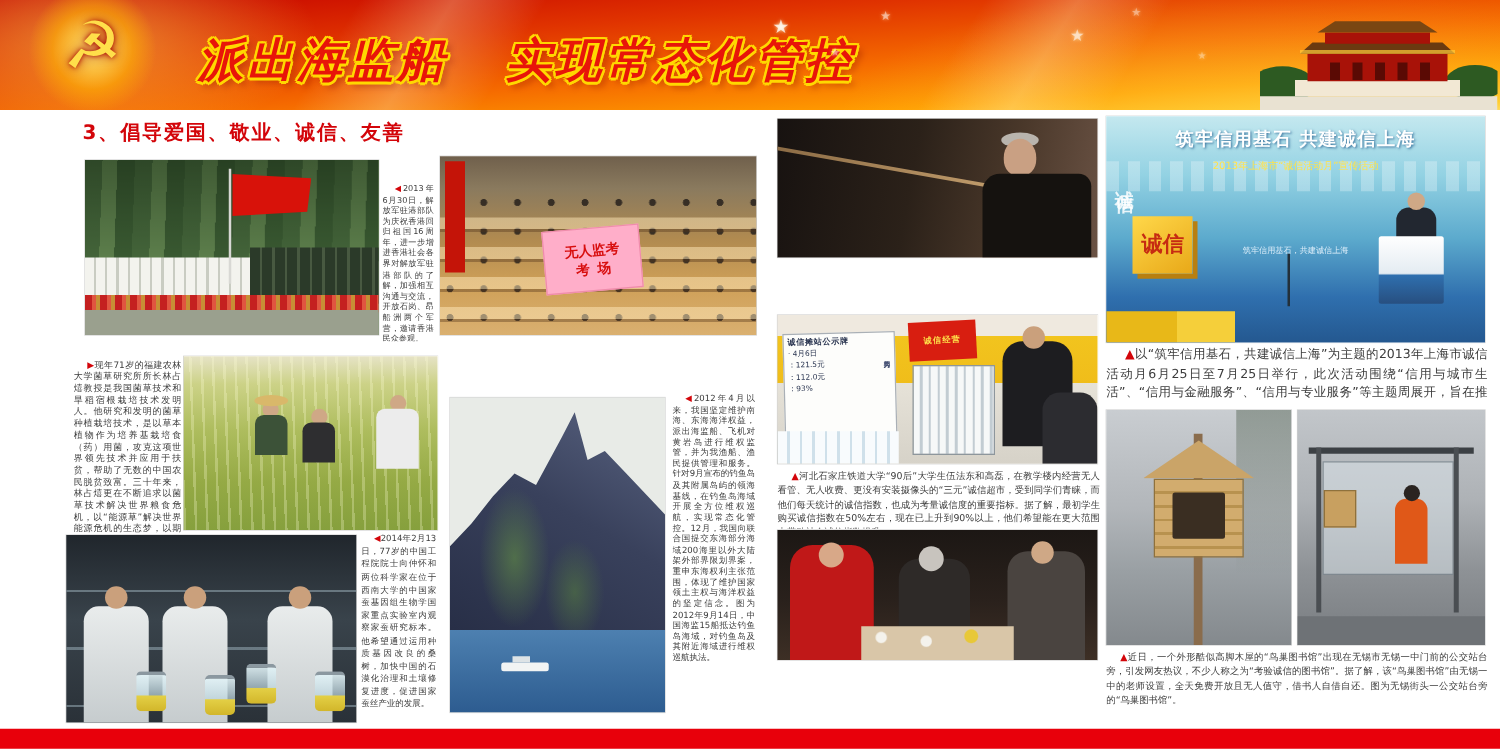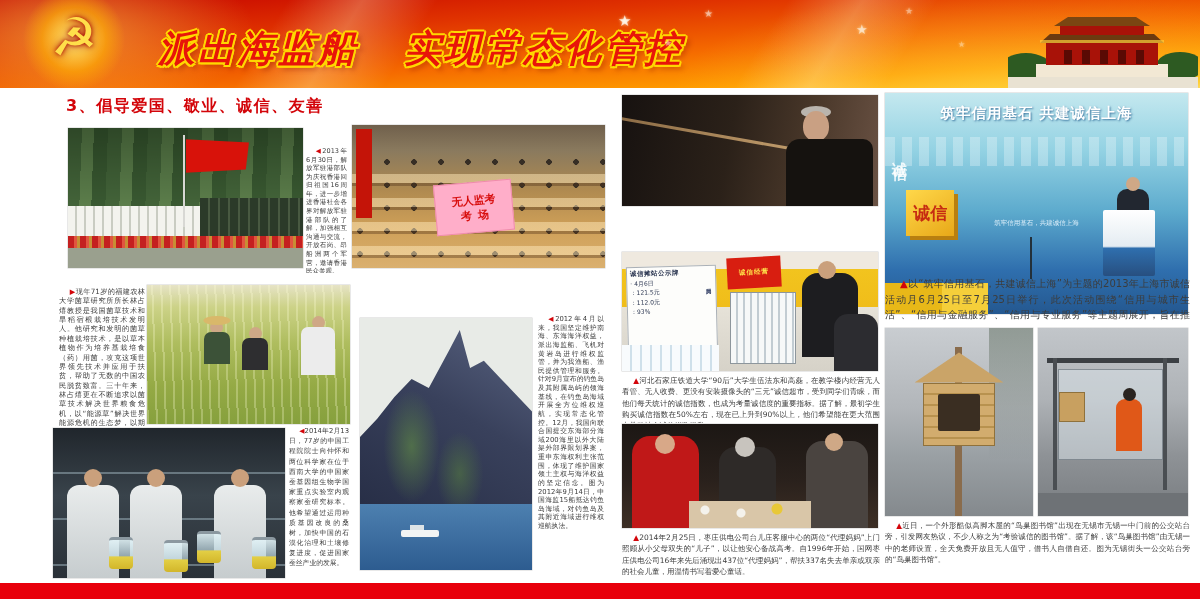--- a/index.html
+++ b/index.html
@@ -149,21 +149,21 @@
   .ph-eat .figred::before { content:""; position:absolute; top:-2px; left:34%; width:20px; height:20px; border-radius:50%; background:#d8a888; }
   .ph-eat .granny { position:absolute; left:38%; top:22%; width:22%; height:78%; border-radius:16px 16px 0 0; background:#2e2a28; }
   .ph-eat .granny::before { content:""; position:absolute; top:-10px; left:28%; width:20px; height:20px; border-radius:50%; background:#c8c4be; }
   .ph-eat .figr { position:absolute; right:4%; top:16%; width:24%; height:84%; border-radius:16px 16px 0 0; background:#4a4440; }
   .ph-eat .figr::before { content:""; position:absolute; top:-8px; left:30%; width:18px; height:18px; border-radius:50%; background:#cfa886; }
   .ph-eat .table { position:absolute; left:26%; bottom:0; width:48%; height:26%; background:#d9c6a8;
      background-image:radial-gradient(circle 5px at 16px 9px, #f4f2ec 0 4px, transparent 5px),
                       radial-gradient(circle 5px at 52px 12px, #f4f2ec 0 4px, transparent 5px),
                       radial-gradient(circle 6px at 88px 8px, #e8c838 0 5px, transparent 6px); }
 
-  .ph-stage { left:885px; top:93px; width:303px; height:221px;
+  .ph-stage { left:885px; top:93px; width:303px; height:181px;
      background:linear-gradient(180deg,#c4e8ef 0%,#93d2e3 26%,#5caacd 54%,#2f6fae 80%,#245890 100%); }
   .ph-stage .skyline { position:absolute; left:0; top:20%; width:100%; height:13%; opacity:.55;
      background:repeating-linear-gradient(90deg, rgba(255,255,255,.5) 0 10px, transparent 10px 17px); }
   .ph-stage .t1 { position:absolute; left:0; top:5%; width:100%; text-align:center; font-size:14.5px; font-weight:bold; color:#ffffff;
      text-shadow:1px 1px 2px rgba(30,90,140,.8); letter-spacing:1px; }
   .ph-stage .t2 { position:absolute; left:0; top:19%; width:100%; text-align:center; font-size:8px; color:#ffe34a; }
   .ph-stage .strap { position:absolute; left:0; top:57%; width:100%; text-align:center; font-size:6.5px; color:#eaf6ff; opacity:.9; }
   .ph-stage .cube { position:absolute; left:7%; top:44%; width:48px; height:46px;
      background:linear-gradient(145deg,#ffd84a,#e8a818); box-shadow:4px 4px 0 #b87f10;
      display:flex; align-items:center; justify-content:center; font-size:17px; font-weight:bold; color:#c62b12; }
@@ -318,25 +318,25 @@
     <div class="man2"></div>
   </div>
   <p class="cap cap-c2"><span class="mk">▲</span><span>河北石家庄铁道大学“90后”大学生伍法东和高磊，在教学楼内经营无人看管、无人收费、更没有安装摄像头的“三元”诚信超市，受到同学们青睐，而他们每天统计的诚信指数，也成为考量诚信度的重要指标。据了解，最初学生购买诚信指数在50%左右，现在已上升到90%以上，他们希望能在更大范围内带动社会诚信指数提升。</span></p>
 
   <div class="photo ph-eat">
     <div class="figred"></div>
     <div class="granny"></div>
     <div class="figr"></div>
     <div class="table"></div>
   </div>
-  <p class="cap cap-c3"><span class="mk">▲</span><span>2014年2月25日，枣庄供电公司台儿庄客服中心的两位“代理妈妈”上门照顾从小父母双失的“儿子”，以让他安心备战高考。自1996年开始，国网枣庄供电公司16年来先后涌现出437位“代理妈妈”，帮扶337名失去单亲或双亲的社会儿童，用温情书写着爱心童话。</span></p>
 
   <div class="photo ph-stage">
     <div class="skyline"></div>
     <div class="t1">筑牢信用基石 共建诚信上海</div>
+    <div class="t2">2013年上海市“诚信活动月”宣传活动</div>
     <div class="sidechar">诚信</div>
     <div class="strap">筑牢信用基石，共建诚信上海</div>
     <div class="cube">诚信</div>
     <div class="steps"></div>
     <div class="speaker"></div>
     <div class="podium"></div>
     <div class="mic"></div>
   </div>
   <p class="cap cap-d1"><span class="mk">▲</span><span>以“筑牢信用基石，共建诚信上海”为主题的2013年上海市诚信活动月6月25日至7月25日举行，此次活动围绕“信用与城市生活”、“信用与金融服务”、“信用与专业服务”等主题周展开，旨在推动社会信用体系建设。图为2013年6月25日，上海市举行诚信活动月“信用上海”启动仪式现场。</span></p>
 

